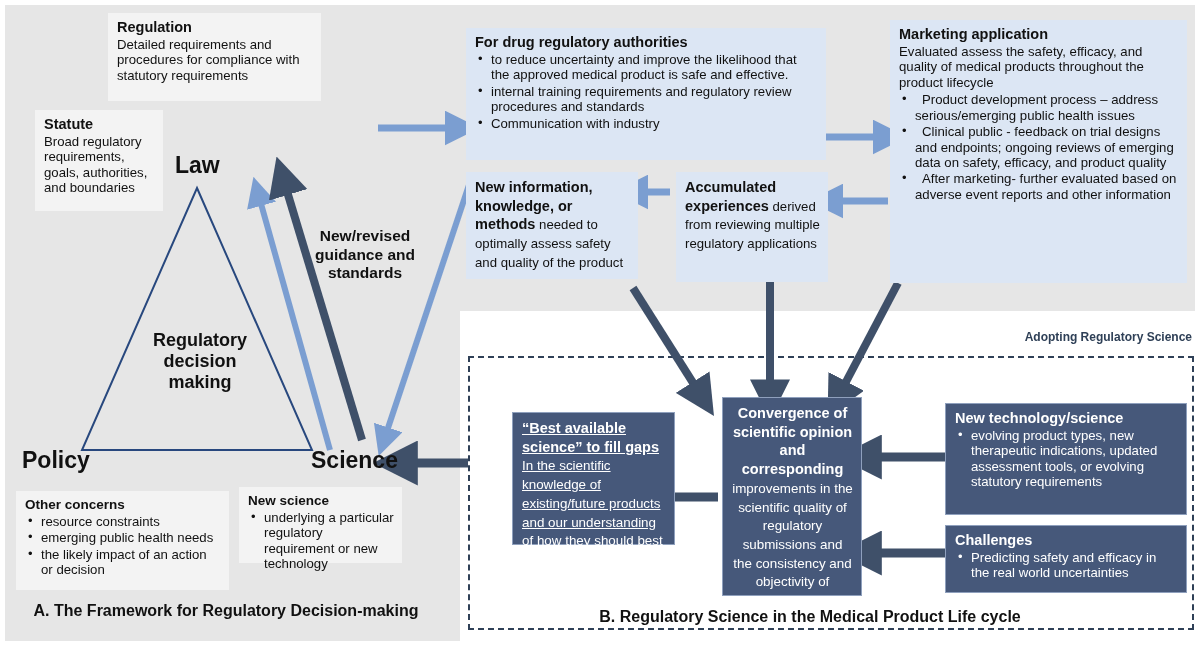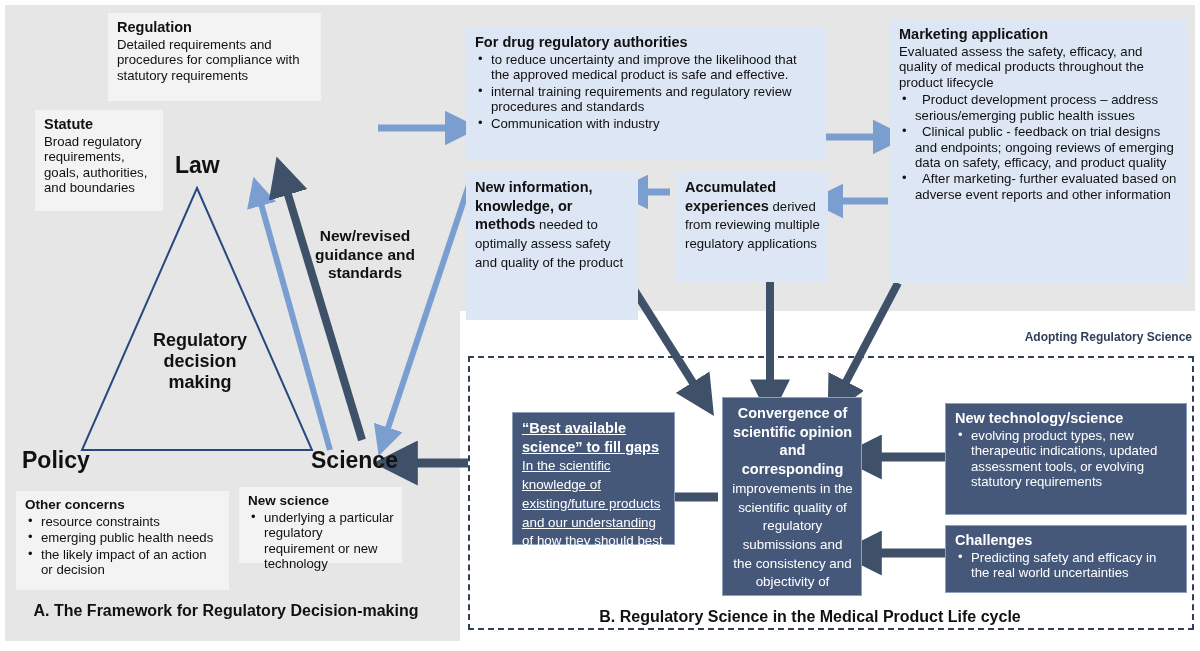--- a/index.html
+++ b/index.html
@@ -133,21 +133,21 @@
 
   <div class="abs box box-blue" style="left:466px;top:28px;width:360px;height:132px;">
     <h4>For drug regulatory authorities</h4>
     <ul>
       <li>to reduce uncertainty and improve the likelihood that the approved medical product is safe and effective.</li>
       <li>internal training requirements and regulatory review procedures and standards</li>
       <li>Communication with industry</li>
     </ul>
   </div>
 
-  <div class="abs box box-blue" style="left:466px;top:172px;width:172px;height:148px;">
+  <div class="abs box box-blue" style="left:466px;top:172px;width:172px;height:107px;">
     <span class="navybox-title">New information, knowledge, or methods</span><span class="bodytxt"> needed to optimally assess safety and quality of the product</span>
   </div>
 
   <div class="abs box box-blue" style="left:676px;top:172px;width:152px;height:110px;">
     <span class="navybox-title">Accumulated experiences</span><span class="bodytxt"> derived from reviewing multiple regulatory applications</span>
   </div>
 
   <div class="abs box box-blue" style="left:890px;top:20px;width:297px;height:263px;">
     <h4>Marketing application</h4>
     <div class="bodytxt">Evaluated assess the safety, efficacy, and quality of medical products throughout the product lifecycle</div>

